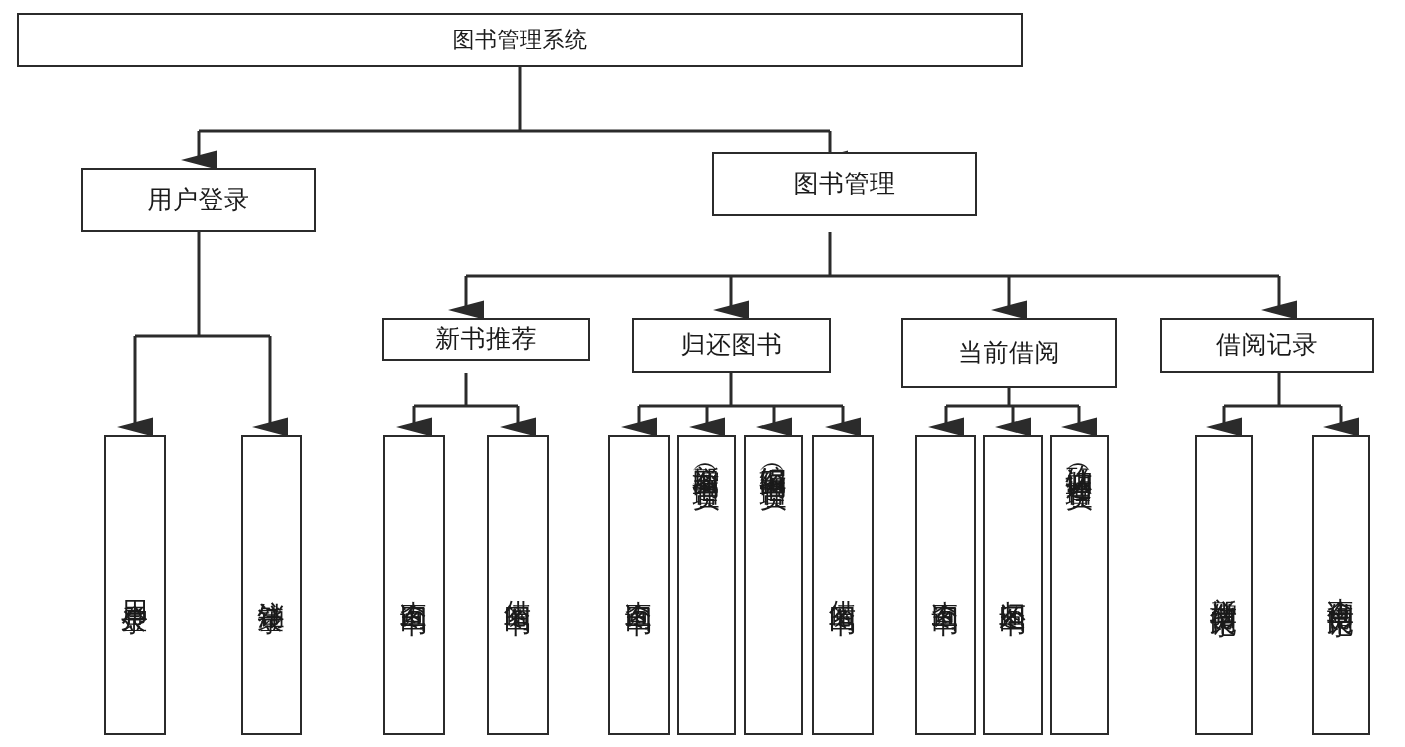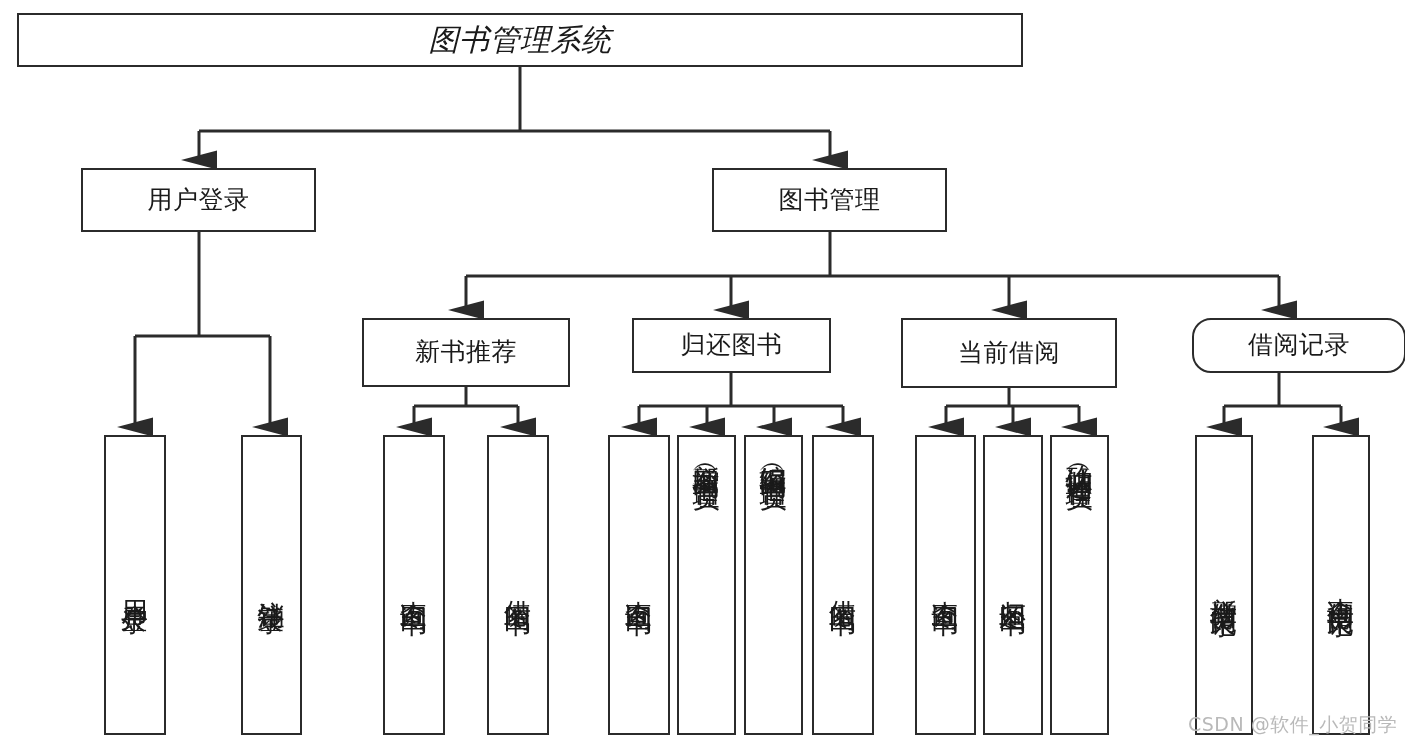--- a/index.html
+++ b/index.html
@@ -40,22 +40,21 @@
     text-align: center;
     line-height: 1.05;
     letter-spacing: 0.5px;
   }
   
   .node.horiz .label {
     font-size: 25px;
     white-space: nowrap;
   }
   .node.root .label {
-    font-size: 30px;
-    font-style: italic;
+    font-size: 22px;
   }
   
   .node.vert {
     align-items: flex-start;
     padding-top: 6px;
   }
   .node.vert .label {
     writing-mode: vertical-rl;
     text-orientation: upright;
     font-size: 27px;
@@ -137,37 +136,37 @@
   </svg>
 
   <div class="node horiz root" style="left:17px; top:13px; width:1006px; height:54px;">
     <span class="label">图书管理系统</span>
   </div>
 
   <div class="node horiz" style="left:81px; top:168px; width:235px; height:64px;">
     <span class="label">用户登录</span>
   </div>
 
-  <div class="node horiz" style="left:712px; top:168px; width:235px; height:64px;">
+  <div class="node horiz" style="left:712px; top:152px; width:265px; height:64px;">
     <span class="label">图书管理</span>
   </div>
 
-  <div class="node horiz" style="left:362px; top:318px; width:208px; height:69px;">
+  <div class="node horiz" style="left:382px; top:318px; width:208px; height:43px;">
     <span class="label">新书推荐</span>
   </div>
 
   <div class="node horiz" style="left:632px; top:318px; width:199px; height:55px;">
     <span class="label">归还图书</span>
   </div>
 
   <div class="node horiz" style="left:901px; top:318px; width:216px; height:70px;">
     <span class="label">当前借阅</span>
   </div>
 
-  <div class="node horiz" style="left:1192px; top:318px; width:214px; height:55px;border-radius:19px;">
+  <div class="node horiz" style="left:1160px; top:318px; width:214px; height:55px;">
     <span class="label">借阅记录</span>
   </div>
 
   <div class="node vert short" style="left:104px; top:435px; width:62px; height:300px;">
     <span class="label">用户登录</span>
   </div>
 
   <div class="node vert short" style="left:241px; top:435px; width:61px; height:300px;">
     <span class="label">注销登录</span>
   </div>
@@ -209,15 +208,14 @@
   </div>
 
   <div class="node vert short" style="left:1195px; top:435px; width:58px; height:300px;">
     <span class="label">新增借阅记录</span>
   </div>
 
   <div class="node vert short" style="left:1312px; top:435px; width:58px; height:300px;">
     <span class="label">查询借阅记录</span>
   </div>
 
-  <div id="watermark">CSDN @软件_小贺同学</div>
 
 </div>
 
 </body></html>

